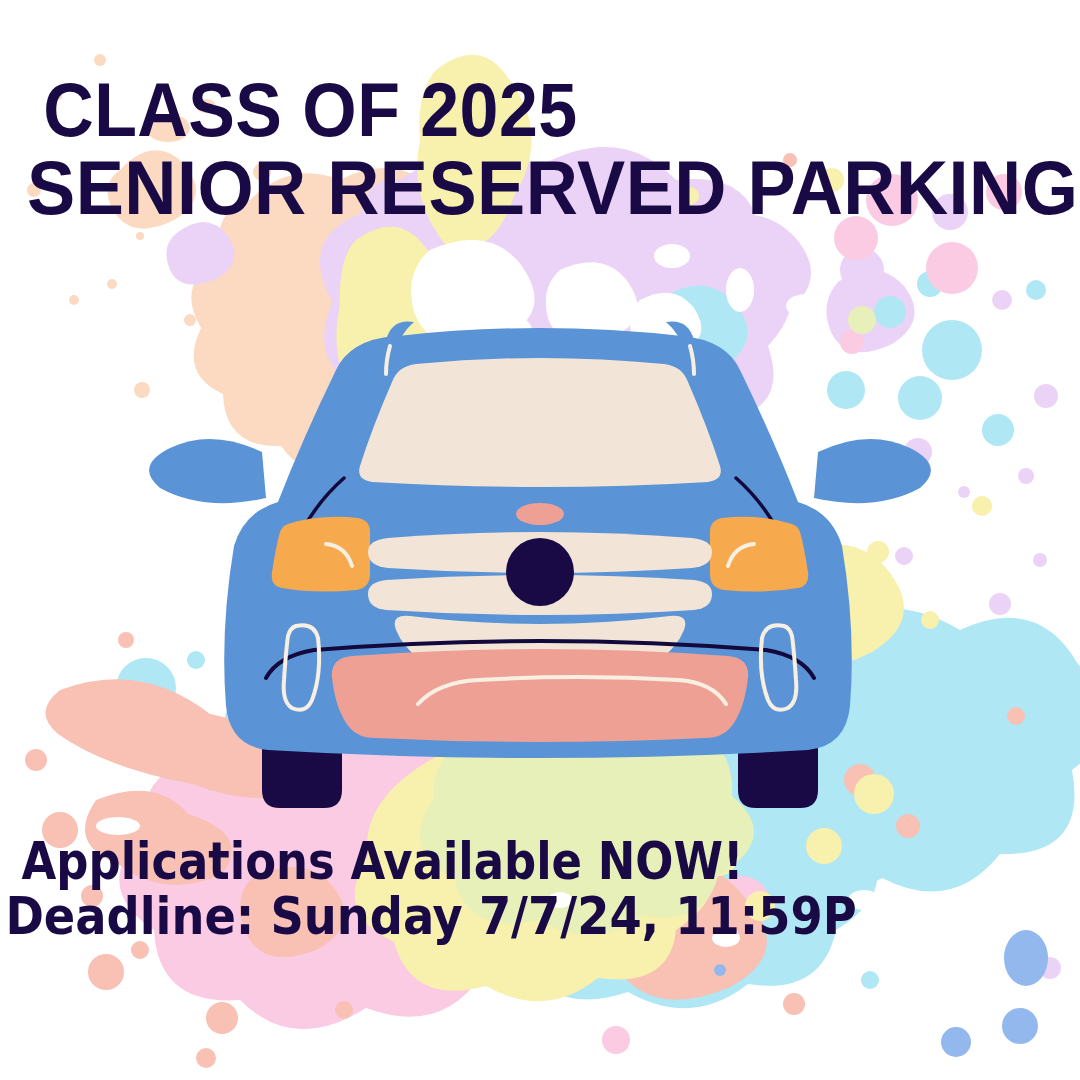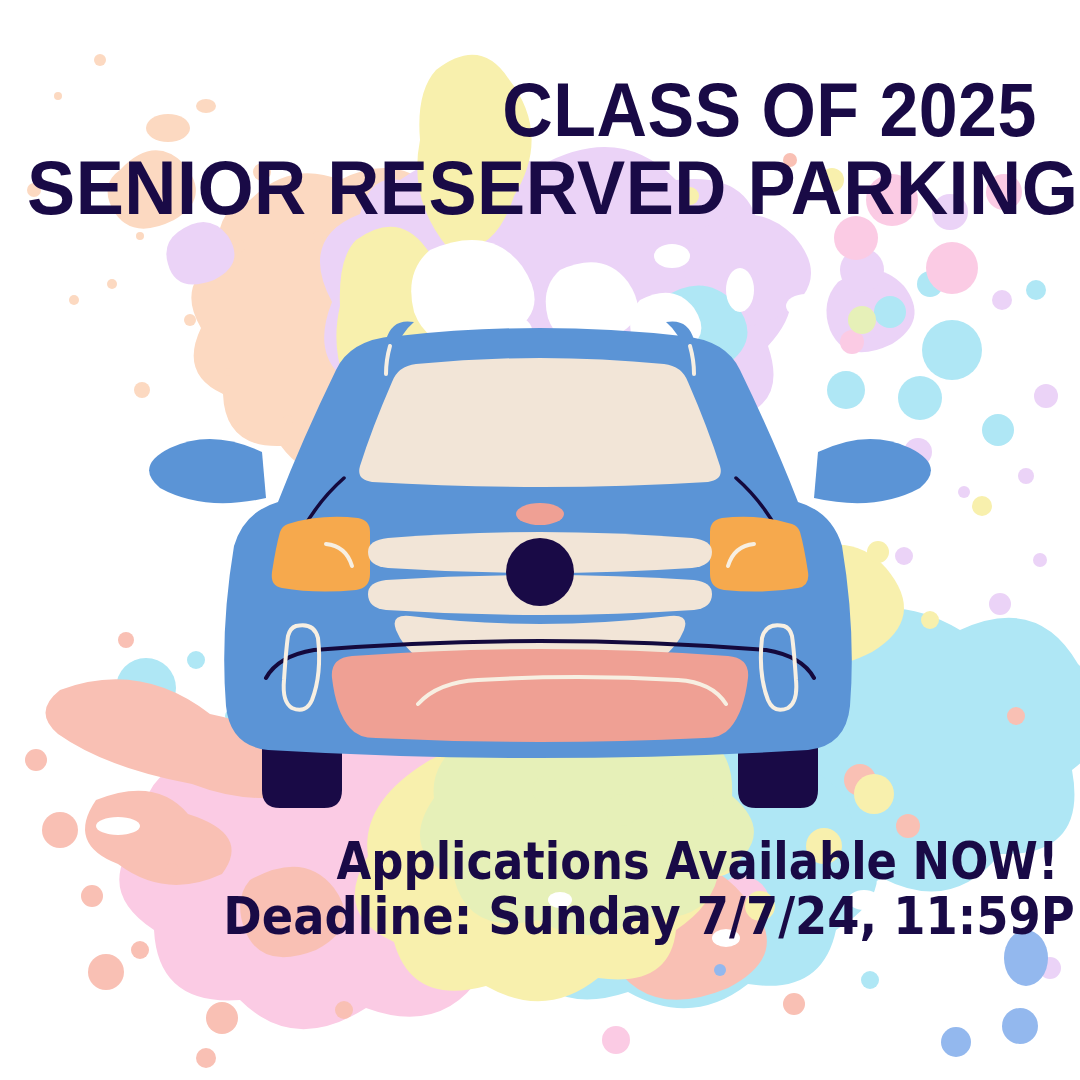--- a/index.html
+++ b/index.html
@@ -30,21 +30,21 @@
     position: absolute;
     left: 0;
     top: 0;
     width: 1080px;
     height: 1080px;
   }
   .text-block {
     position: absolute;
     left: 0;
     width: 1080px;
-    text-align: right;
+    text-align: left;
     color: #190A46;
   }
   #title-block {
     top: 74px;
   }
   .title-line {
     display: block;
     font-family: "Liberation Sans Narrow", "Liberation Sans", sans-serif;
     font-weight: bold;
     color: #190A46;

